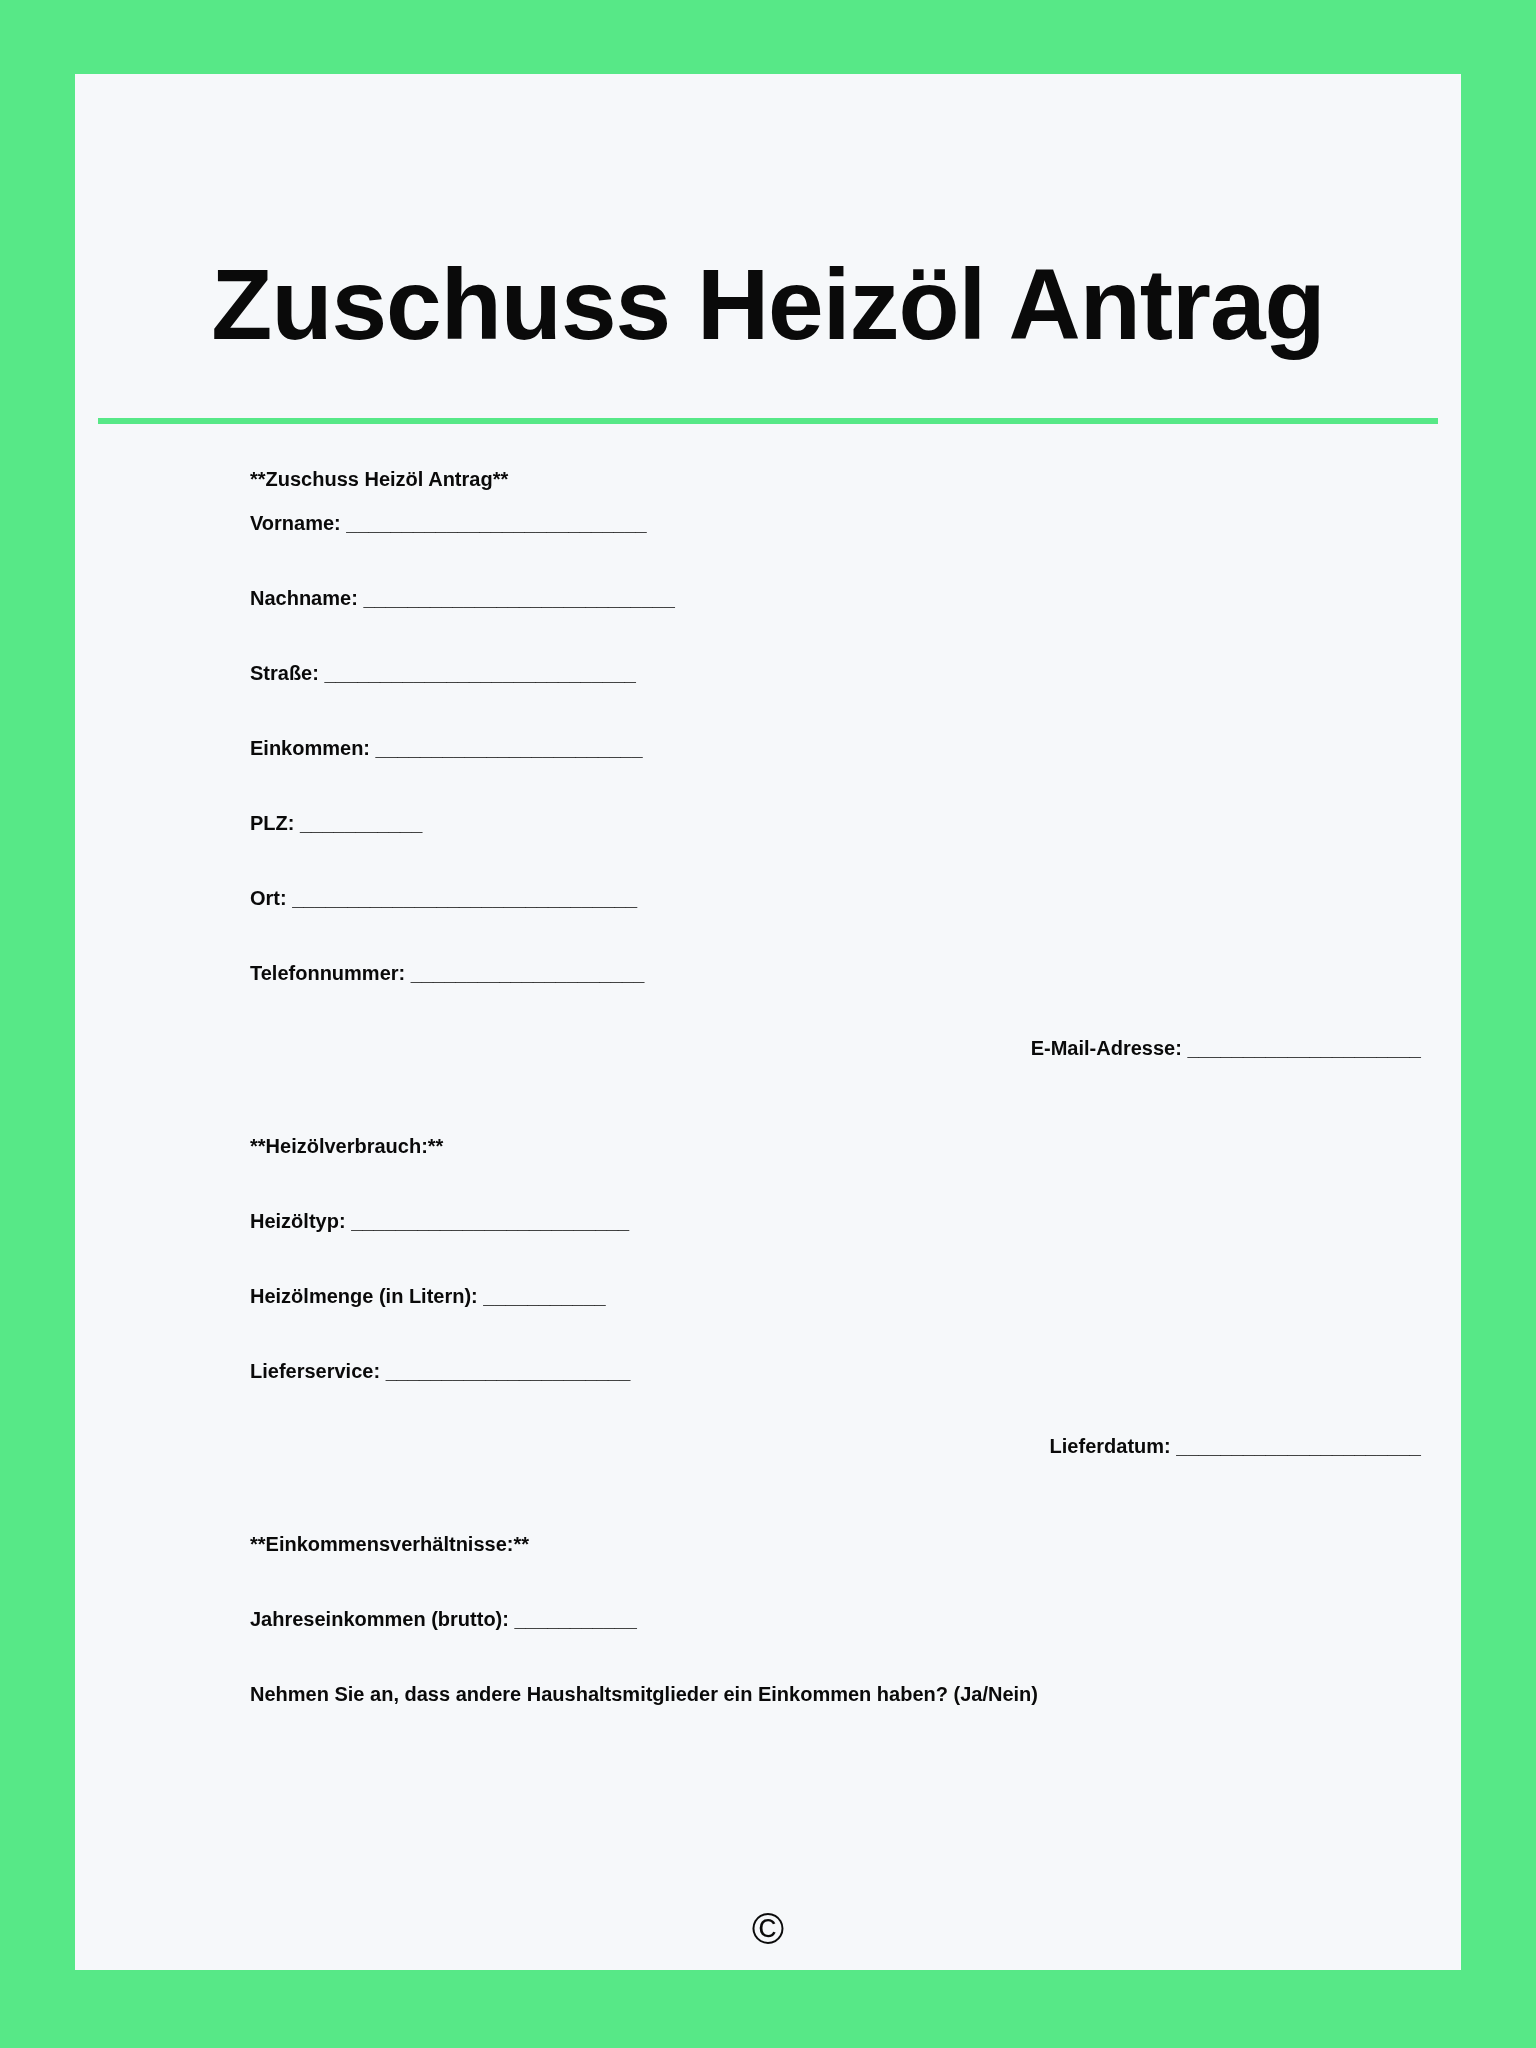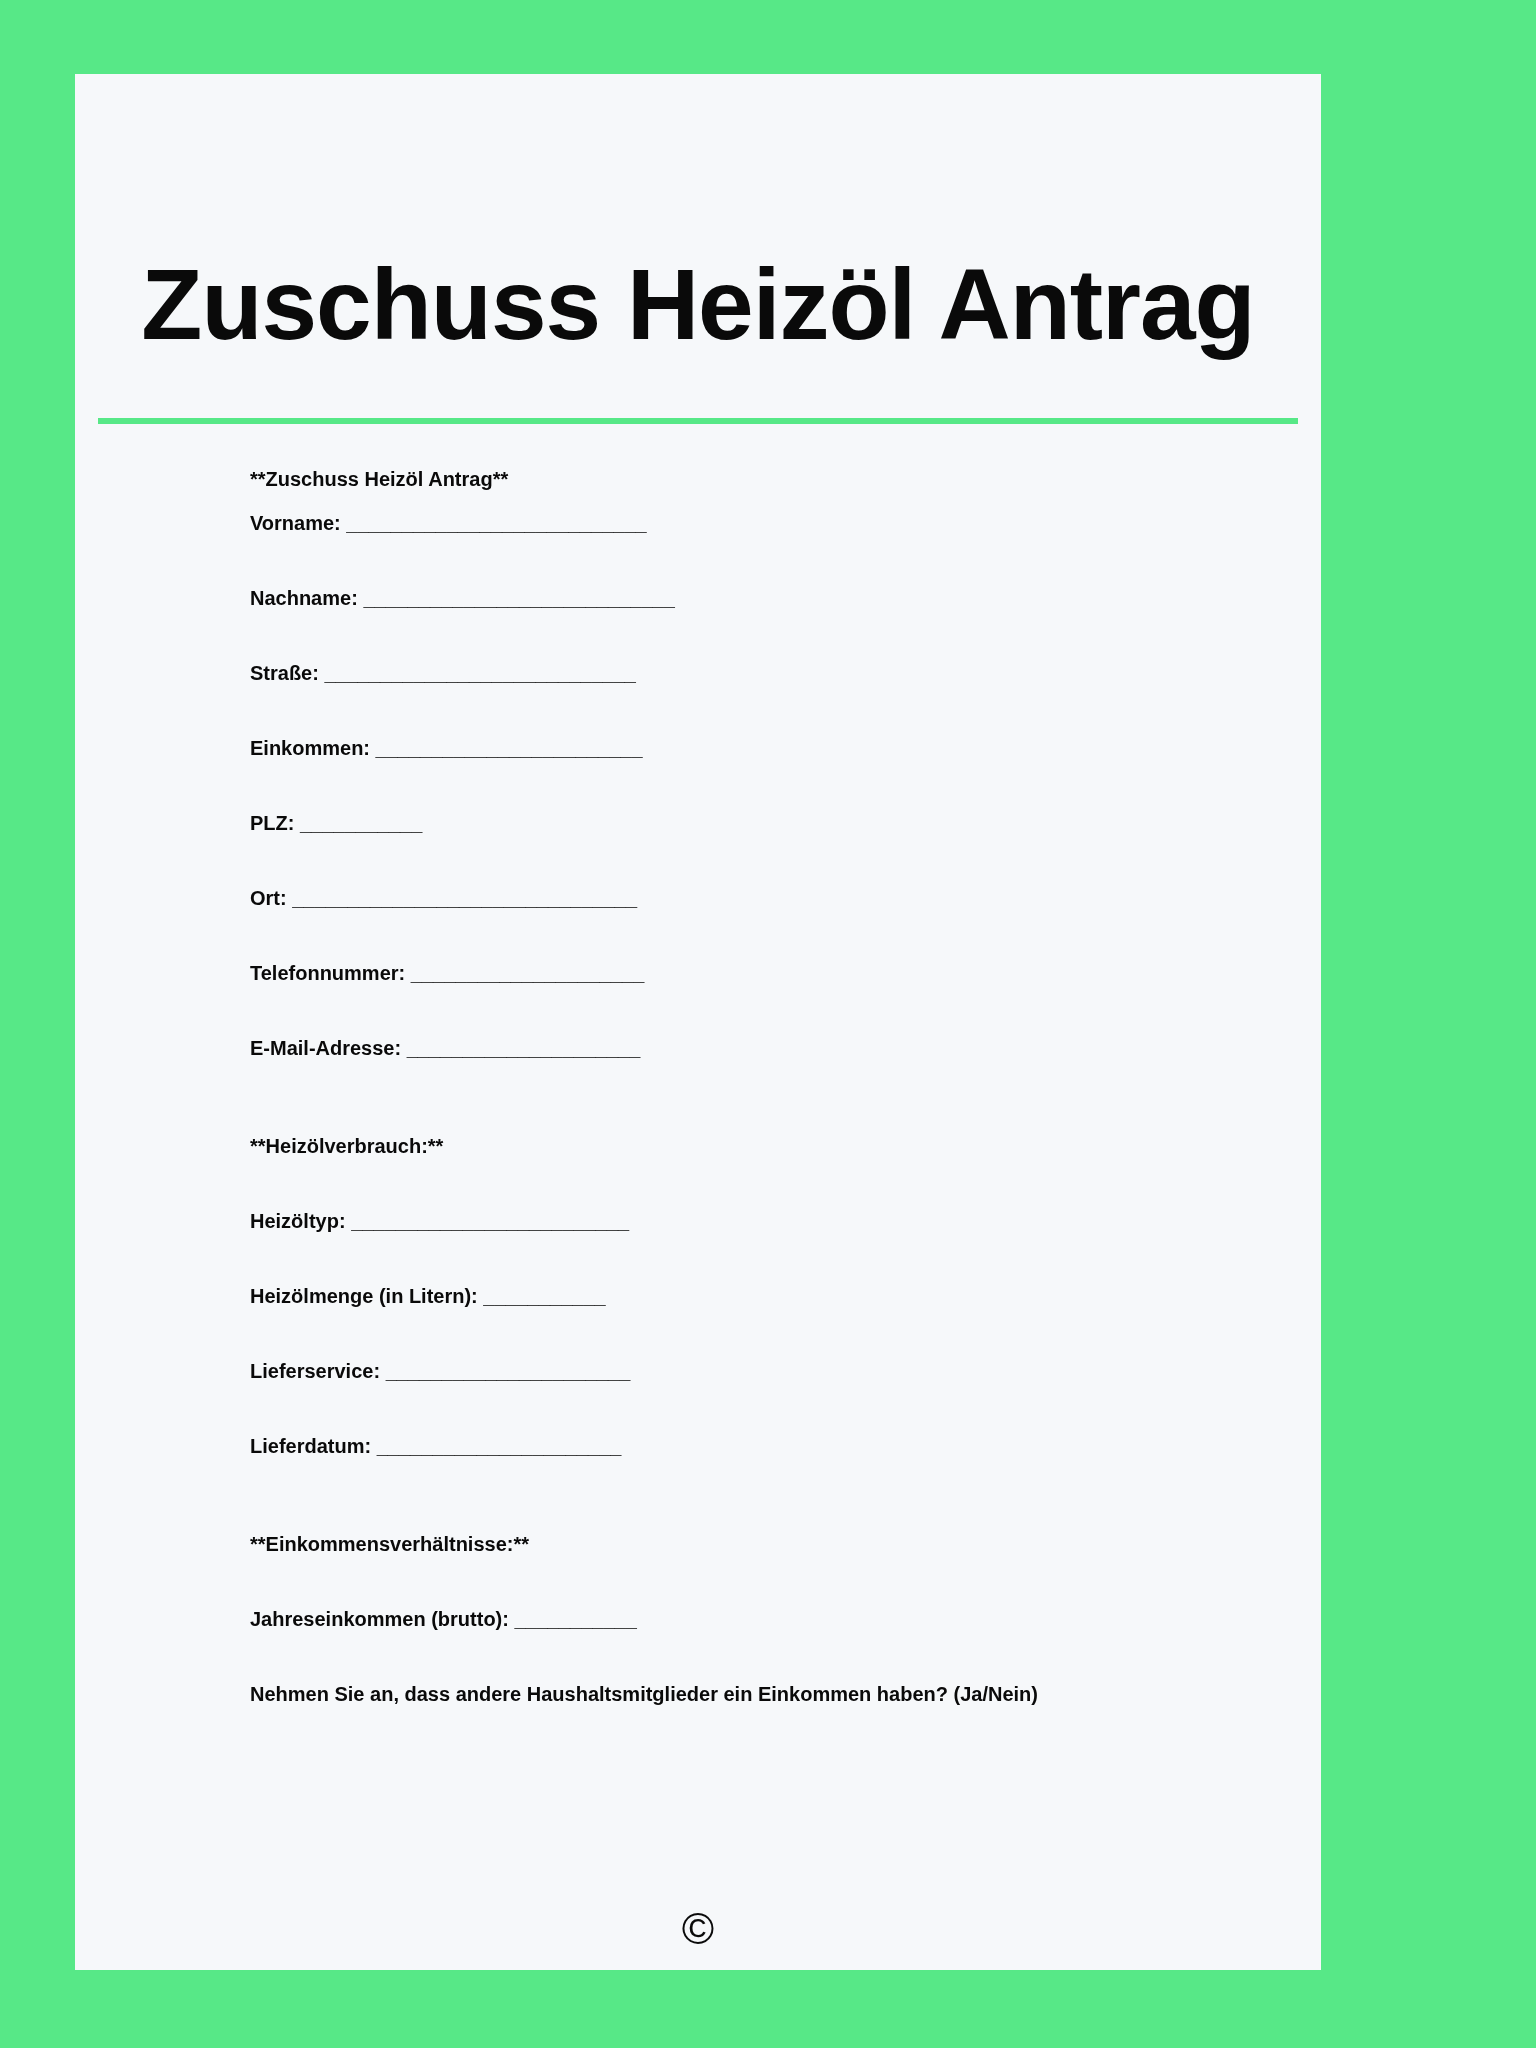--- a/index.html
+++ b/index.html
@@ -6,21 +6,21 @@
   body {
     width: 1536px; height: 2048px;
     background: #57e887;
     font-family: "Liberation Sans", sans-serif;
     overflow: hidden;
     position: relative;
   }
   .page {
     position: absolute;
     left: 75px; top: 74px;
-    width: 1246px; height: 1896px;
+    width: 1386px; height: 1896px;
     background: #f6f8fa;
     color: #0a0a0a;
   }
   .title {
     margin: 180px 0 0 0;
     font-size: 100px;
     line-height: 100px;
     font-weight: bold;
     letter-spacing: -1px;
     text-align: center;
@@ -36,21 +36,21 @@
     margin: 43px 40px 0 175px;
   }
   .line {
     font-size: 20px;
     line-height: 25px;
     font-weight: bold;
     margin: 0 0 50px 0;
     white-space: nowrap;
   }
   .line.sm { margin-bottom: 19px; }
-  .line.lg { margin-bottom: 73px; }
+  .line.lg { margin-bottom: 73px; text-align: right; }
   .line.last { margin-bottom: 0; }
   .copyright {
     position: absolute;
     left: 0; right: 0; bottom: 16px;
     text-align: center;
     font-size: 44px;
     line-height: 50px;
     font-weight: normal;
   }
 </style>

